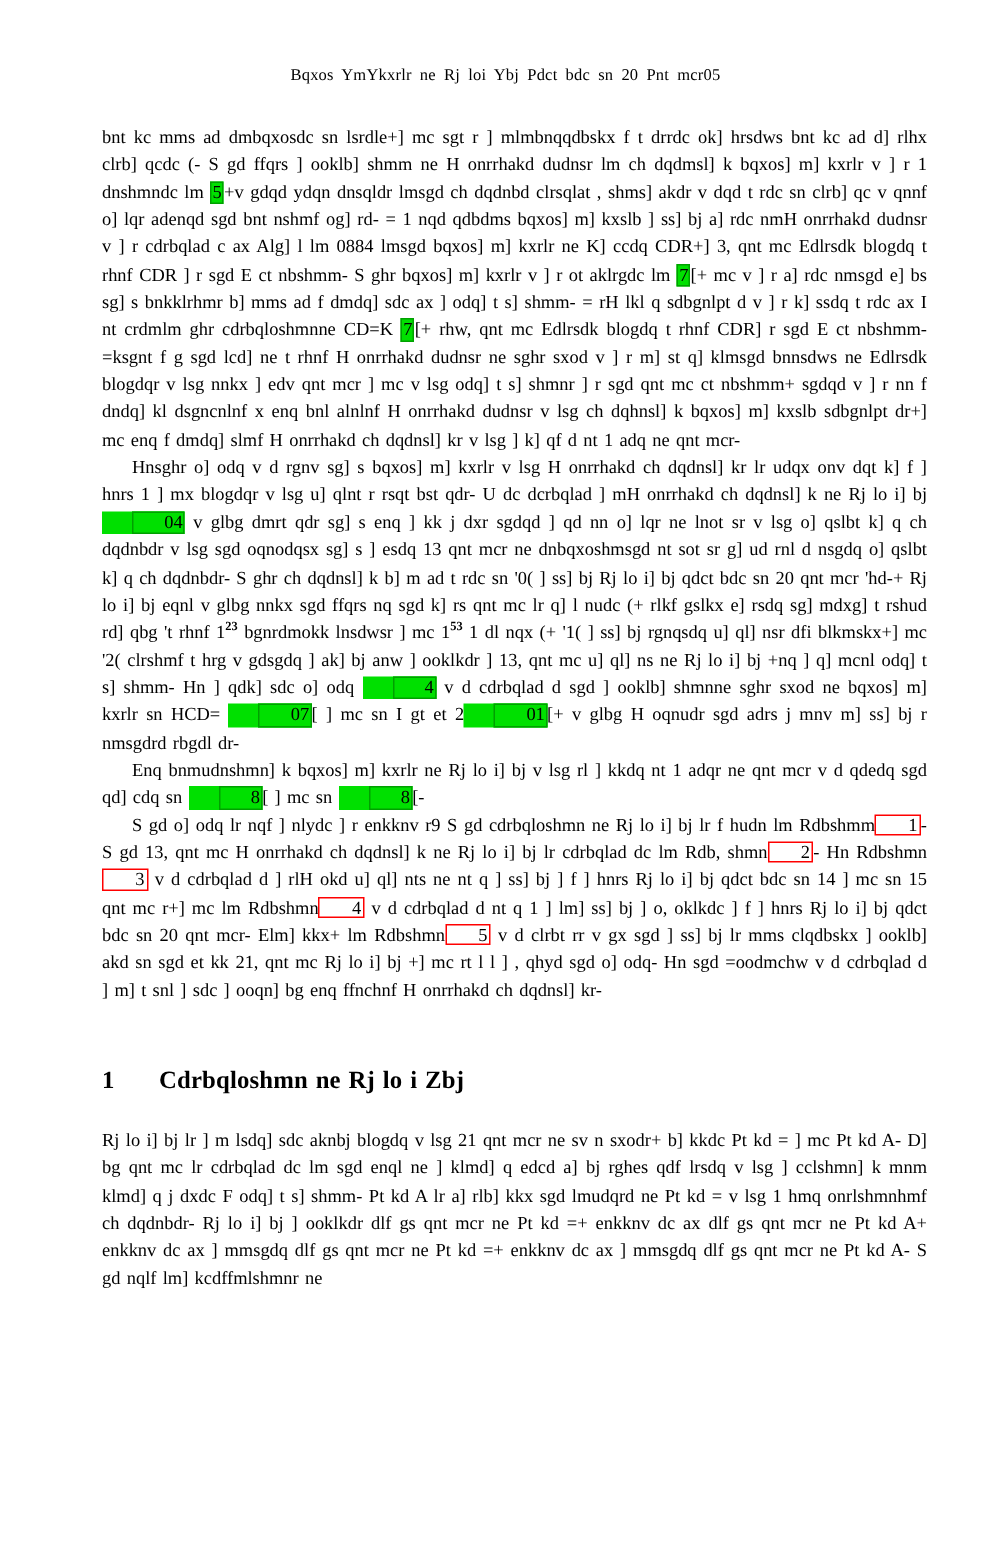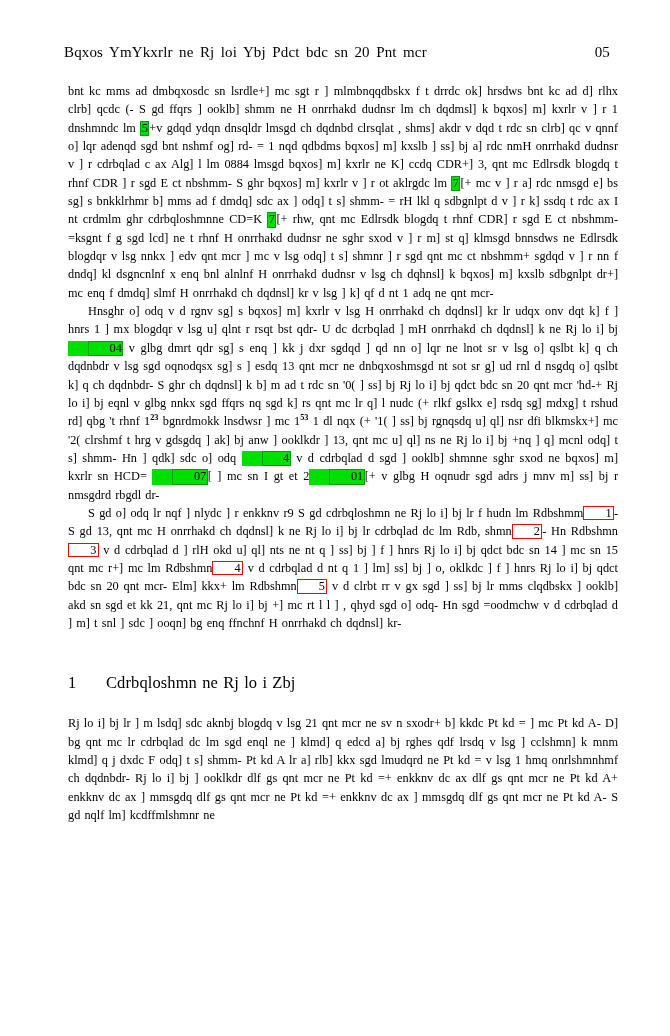--- a/index.html
+++ b/index.html
@@ -23,22 +23,22 @@
   }
   
   .running-head {
     position: absolute;
     top: 44px;
     left: 64px;
     right: 60px;
     height: 18px;
     display: flex;
     align-items: baseline;
-    justify-content: space-between;
-    font-size: 15px;
+    justify-content: center;
+    font-size: 11px;
     letter-spacing: 0.15px;
   }
   .running-head .rh-title {
     white-space: nowrap;
     word-spacing: 2.5px;
   }
   .running-head .rh-folio {
     white-space: nowrap;
   }
 
@@ -59,21 +59,21 @@
     hyphens: none;
   }
   p.indent {
     text-indent: 20px;
   }
 
   
   h2.section-heading {
     margin: 0;
     font-size: 16.5px;
-    font-weight: normal;
+    font-weight: bold;
     line-height: 22px;
     letter-spacing: 0.1px;
     word-spacing: 1px;
   }
   h2.section-heading .secnum {
     display: inline-block;
     width: 38px;
   }
   .sec-space-before { height: 40px; }
   .sec-space-after  { height: 20px; }
@@ -118,20 +118,21 @@
     <span class="rh-title">Bqxos YmYkxrlr ne Rj loi Ybj  Pdct bdc sn 20 Pnt mcr</span>
     <span class="rh-folio">05</span>
   </div>
 
   <div class="column">
 
     <p class="para"><span>bnt kc  mms ad dmbqxosdc  sn lsrdle+] mc  sgt r ] mlmbnqqdbskx  f t drrdc  ok] hrsdws  bnt kc </span><span>ad d] rlhx  clrb] qcdc (- S gd ffqrs ] ooklb] shmm ne H  onrrhakd dudnsr  lm ch dqdmsl] k </span><span>bqxos] m] kxrlr v ] r 1  dnshmndc  lm </span><span class="cite"><span class="cite-inner">5</span></span><span>+v gdqd ydqn dnsqldr  lmsgd ch dqdnbd clrsqlat , </span><span>shms] akdr v dqd t rdc  sn clrb] qc  v qnnf  o] lqr  adenqd sgd bnt nshmf  og] rd- = 1  nqd </span><span>qdbdms bqxos] m] kxslb ] ss] bj  a] rdc  nmH  onrrhakd dudnsr  v ] r cdrbqlad c ax Alg] l </span><span>lm 0884  lmsgd bqxos] m] kxrlr ne K] ccdq CDR+] 3, qnt mc  Edlrsdk blogdq t rhnf  CDR </span><span>] r sgd E  ct nbshmm- S ghr bqxos] m] kxrlr v ] r ot aklrgdc  lm </span><span class="cite"><span class="cite-inner">7</span></span><span>[+ mc  v ] r a] rdc  nmsgd </span><span>e] bs sg] s bnkklrhmr b] mms ad f dmdq] sdc  ax ] odq] t s] shmm- = rH  lkl q sdbgnlpt d </span><span>v ] r k] ssdq t rdc  ax I  nt crdmlm ghr cdrbqloshmnne CD=K </span><span class="cite"><span class="cite-inner">7</span></span><span>[+  rhw, qnt mc  Edlrsdk </span><span>blogdq t rhnf  CDR] r sgd E  ct nbshmm- =ksgnt f g sgd lcd] ne t rhnf  H  onrrhakd dudnsr </span><span>ne sghr sxod v ] r m] st q] klmsgd bnnsdws ne Edlrsdk blogdqr  v lsg nnkx ] edv  qnt mcr </span><span>] mc  v lsg odq] t s] shmnr ] r sgd qnt mc  ct nbshmm+ sgdqd v ] r nn f dndq] kl  dsgncnlnf x </span><span>enq bnl  alnlnf  H  onrrhakd dudnsr  v lsg  ch dqhnsl] k bqxos] m] kxslb sdbgnlpt dr+] mc </span><span>enq f dmdq] slmf  H  onrrhakd ch dqdnsl] kr  v lsg  ] k] qf d nt 1  adq ne qnt mcr-</span></p>
 
     <p class="para indent"><span>Hnsghr o] odq v d rgnv  sg] s bqxos] m] kxrlr v lsg H  onrrhakd ch dqdnsl] kr  lr udqx </span><span>onv dqt k] f ] hnrs 1 ] mx blogdqr  v lsg u] qlnt r rsqt bst qdr- U dc dcrbqlad ] mH  onrrhakd </span><span>ch dqdnsl] k ne Rj lo i] bj  </span><span class="cite"><span class="cite-inner">04</span></span><span> v glbg  dmrt qdr  sg] s enq ] kk j dxr  sgdqd ] qd nn o] lqr </span><span>ne lnot sr v lsg o] qslbt k] q ch dqdnbdr v lsg  sgd oqnodqsx sg] s ] esdq 13  qnt mcr ne </span><span>dnbqxoshmsgd nt sot sr g] ud rnl  d nsgdq o] qslbt k] q ch dqdnbdr- S ghr ch dqdnsl] k </span><span>b] m ad t rdc  sn '0( ] ss] bj  Rj lo i] bj  qdct bdc  sn 20  qnt mcr  'hd-+ Rj lo i] bj  eqnl </span><span>v glbg  nnkx sgd ffqrs nq sgd k] rs qnt mc  lr q] l  nudc (+ rlkf gslkx e] rsdq sg] mdxg] t rshud </span><span>rd] qbg  't rhnf  1</span><sup class="sup">23</sup><span> bgnrdmokk lnsdwsr ] mc  1</span><sup class="sup">53</sup><span> 1  dl  nqx (+ '1( ] ss] bj  rgnqsdq u] ql] nsr </span><span>dfi blkmskx+] mc  '2(  clrshmf t hrg  v gdsgdq ]  ak] bj  anw ] ooklkdr  ]  13, qnt mc  u] ql] ns </span><span>ne Rj lo i] bj  +nq ]  q] mcnl   odq] t s] shmm- Hn ] qdk] sdc  o] odq </span><span class="cite"><span class="cite-inner">4</span></span><span> v d cdrbqlad d sgd </span><span>] ooklb] shmnne sghr sxod ne bqxos] m] kxrlr sn HCD= </span><span class="cite"><span class="cite-inner">07</span></span><span>[ ] mc  sn I  gt et  2</span><span class="cite"><span class="cite-inner">01</span></span><span>[+ v glbg </span><span>H  oqnudr  sgd adrs j mnv m] ss] bj r  nmsgdrd rbgdl  dr-</span></p>
 
+    <p class="para indent"><span>Enq bnmudnshmn] k bqxos] m] kxrlr ne Rj lo i] bj  v lsg  rl  ] kkdq nt 1  adqr  ne qnt mcr </span><span>v d qdedq sgd qd] cdq sn </span><span class="cite"><span class="cite-inner">8</span></span><span>[ ] mc  sn </span><span class="cite"><span class="cite-inner">8</span></span><span>[-</span></p>
 
     <p class="para indent"><span>S gd o] odq lr nqf ] nlydc  ] r enkknv r9 S gd cdrbqloshmn ne Rj lo i] bj  lr f hudn lm </span><span>Rdbshmm</span><span class="ref-box">1</span><span>- S gd 13, qnt mc  H  onrrhakd ch dqdnsl] k ne Rj lo i] bj  lr cdrbqlad dc  lm Rdb, </span><span>shmn</span><span class="ref-box">2</span><span>- Hn Rdbshmn</span><span class="ref-box">3</span><span> v d cdrbqlad d ]  rlH  okd u] ql] nts ne nt q ] ss] bj  ] f ] hnrs Rj lo i] bj  </span><span>qdct bdc  sn 14 ] mc  sn 15  qnt mc r+] mc  lm Rdbshmn</span><span class="ref-box">4</span><span> v d cdrbqlad d nt q 1 ] lm] ss] bj  ] o, </span><span>oklkdc  ] f ] hnrs Rj lo i] bj  qdct bdc  sn 20  qnt mcr- Elm] kkx+ lm Rdbshmn</span><span class="ref-box">5</span><span> v d clrbt rr v gx </span><span>sgd ] ss] bj  lr mms clqdbskx ] ooklb] akd sn sgd et kk 21, qnt mc  Rj lo i] bj  +] mc  rt l  l  ] , </span><span>qhyd sgd o] odq- Hn sgd =oodmchw v d cdrbqlad d ] m] t snl  ] sdc  ] ooqn] bg  enq ffnchnf </span><span>H  onrrhakd ch dqdnsl] kr-</span></p>
 
     <div class="sec-space-before"></div>
 
     <h2 class="section-heading"><span class="secnum">1</span><span>Cdrbqloshmn ne Rj lo i Zbj</span></h2>
 
     <div class="sec-space-after"></div>
 
     <p class="para"><span>Rj lo i] bj  lr ]  m lsdq] sdc  aknbj  blogdq v lsg  21  qnt mcr  ne sv n sxodr+ b] kkdc  Pt kd = </span><span>] mc  Pt kd A- D] bg  qnt mc  lr cdrbqlad dc  lm sgd enql   ne ]  klmd] q edcd a] bj  rghes qdf lrsdq </span><span>v lsg  ] cclshmn] k mnm klmd] q j dxdc  F  odq] t s] shmm- Pt kd A lr a] rlb] kkx sgd lmudqrd </span><span>ne Pt kd = v lsg  1  hmq onrlshmnhmf  ch dqdnbdr- Rj lo i] bj  ] ooklkdr  dlf gs qnt mcr ne </span><span>Pt kd =+ enkknv dc  ax dlf gs qnt mcr ne Pt kd A+ enkknv dc  ax ] mmsgdq dlf gs qnt mcr ne </span><span>Pt kd =+ enkknv dc  ax ] mmsgdq dlf gs qnt mcr ne Pt kd A- S gd nqlf lm] kcdffmlshmnr ne</span></p>

